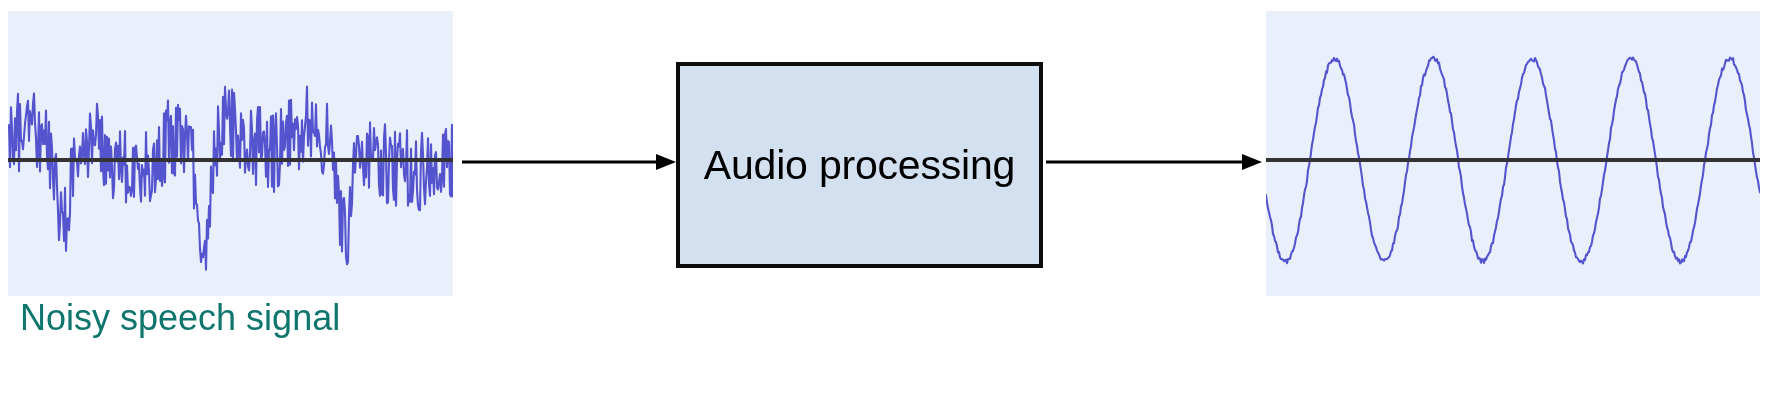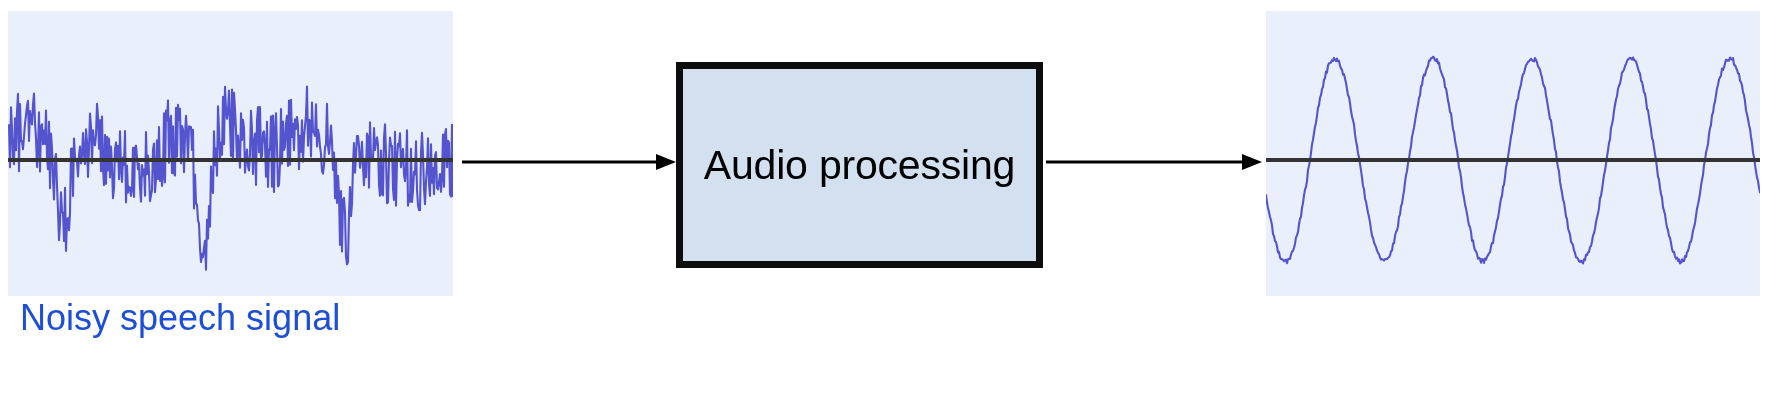--- a/index.html
+++ b/index.html
@@ -40,34 +40,34 @@
     display: block;
     width: 100%;
     height: 100%;
   }
 
   
   .panel-caption {
     position: absolute;
     font-size: 36px;
     line-height: 40px;
-    color: #1d4ed8;
+    color: #0f766e;
     white-space: nowrap;
   }
   #noisy-caption    { left: 20px;   top: 298px; }
   #enhanced-caption { left: 1268px; top: 298px; }
 
   
   #process-box {
     position: absolute;
     left: 676px; top: 62px;
     width: 367px; height: 206px;
     box-sizing: border-box;
     background: #d2e0ef;
-    border: 7px solid #a3a3a3;
+    border: 4px solid #a3a3a3;
     display: flex;
     align-items: center;
     justify-content: center;
   }
   #process-box-label {
     font-size: 41px;
     line-height: 46px;
     color: #000000;
     white-space: nowrap;
     letter-spacing: -0.2px;

